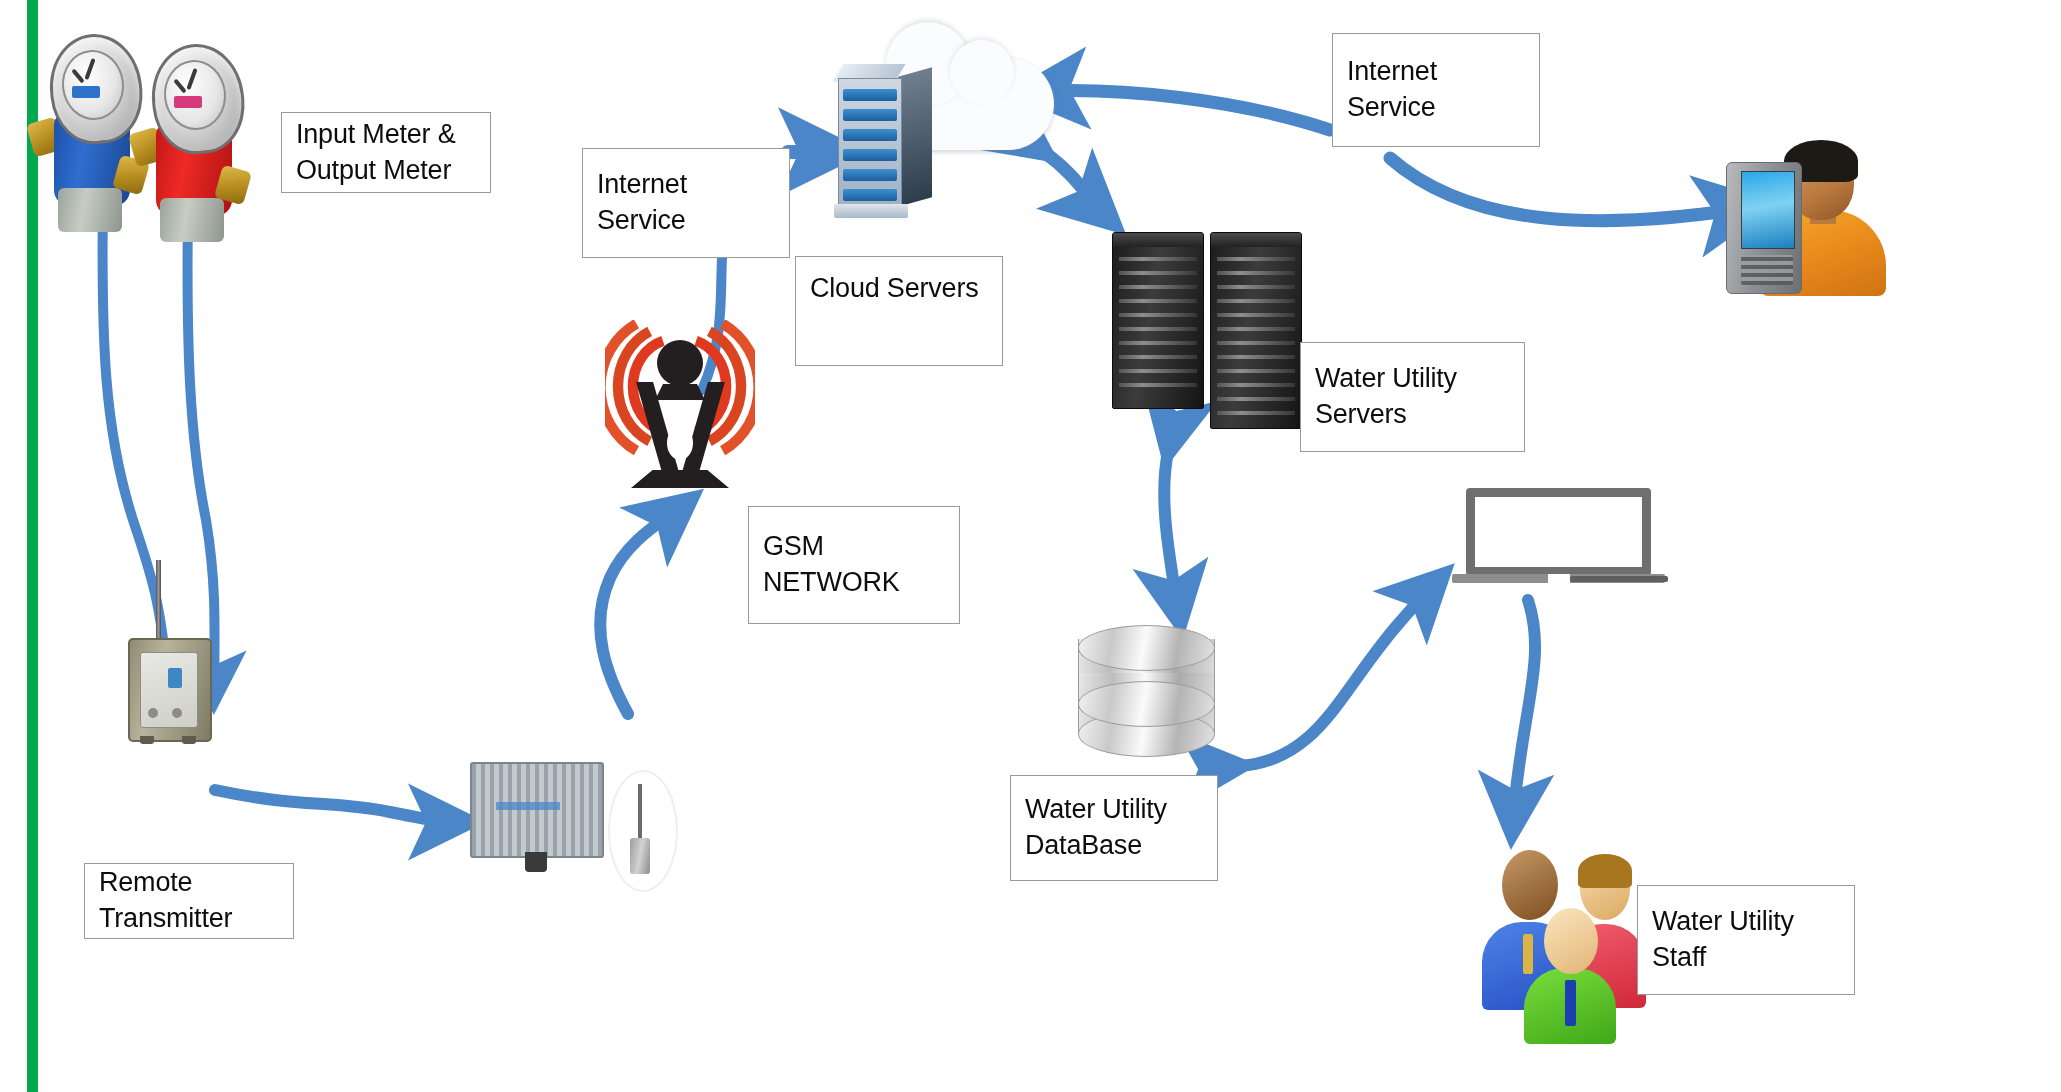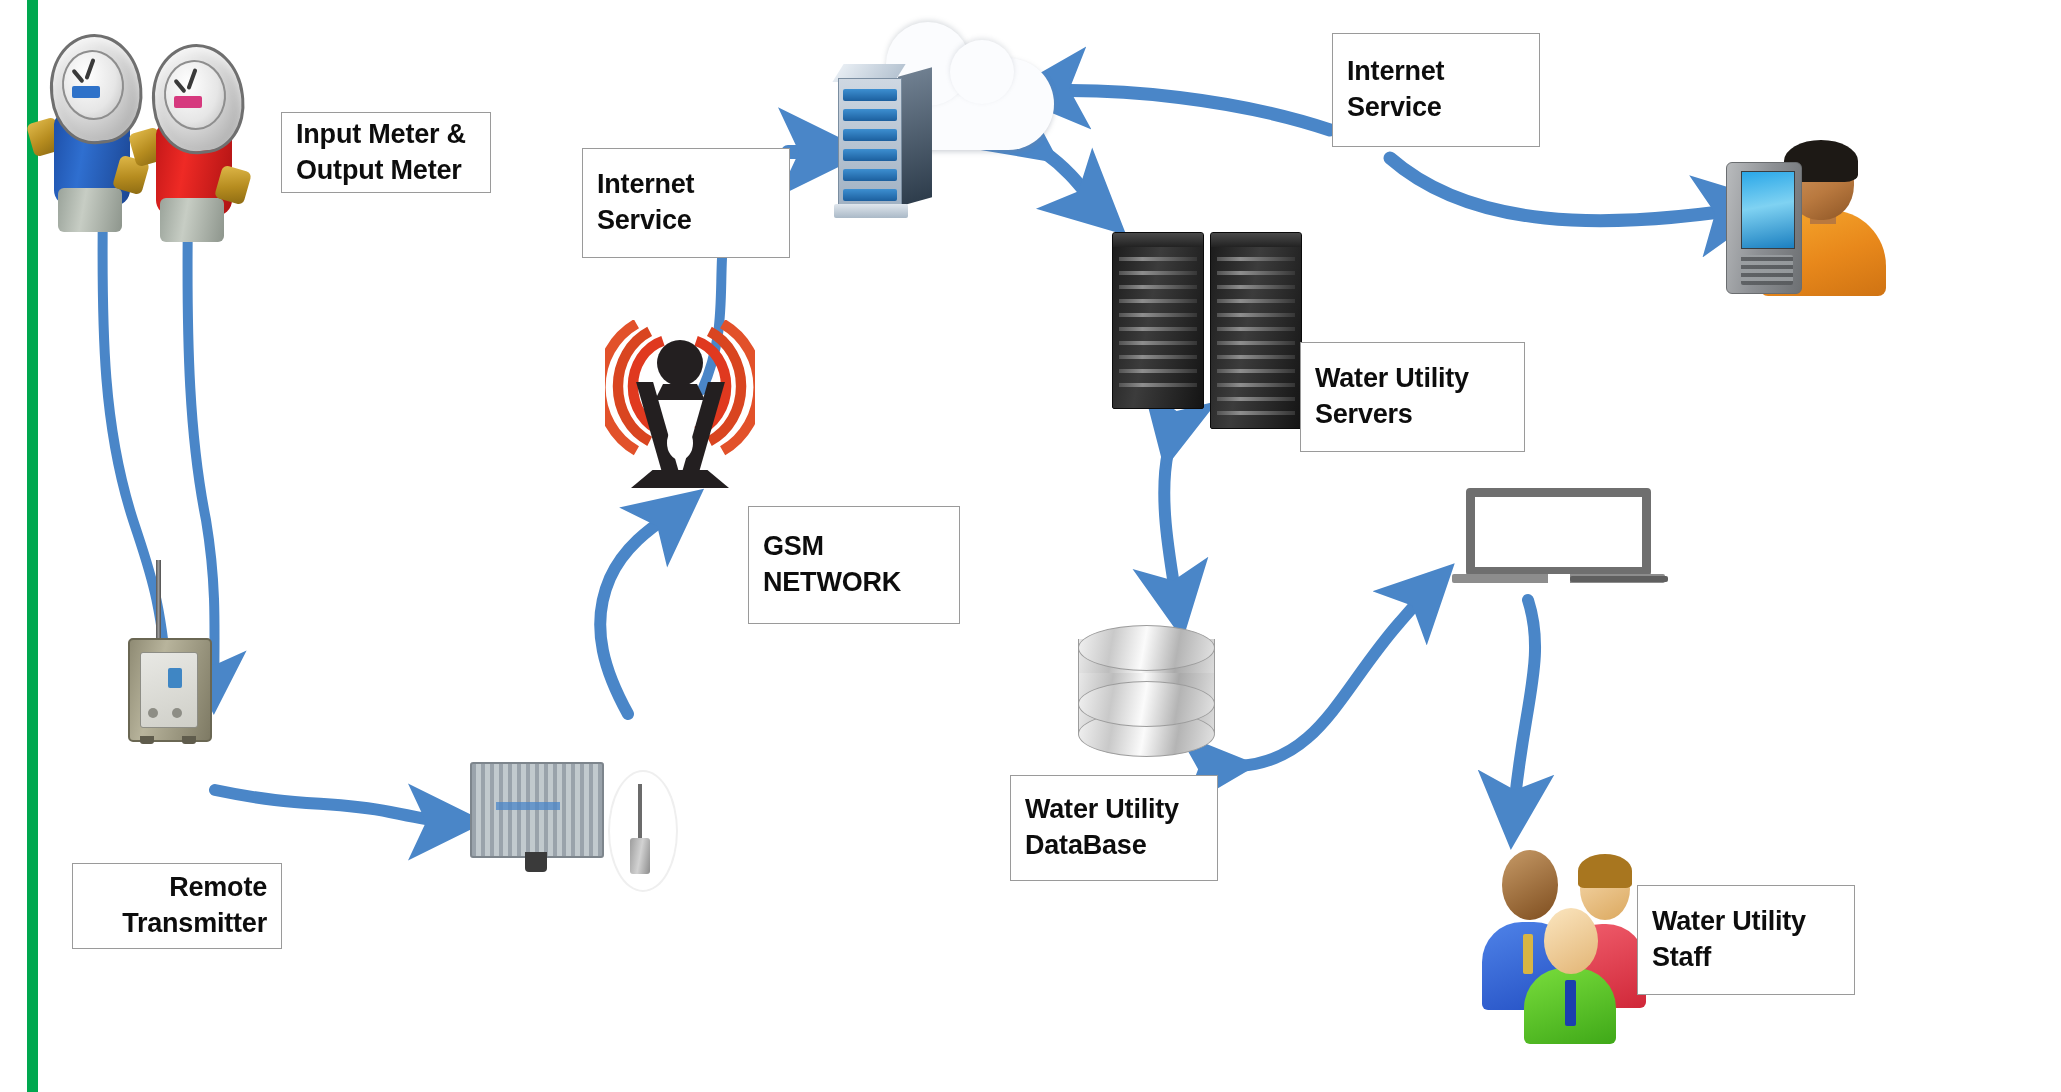--- a/index.html
+++ b/index.html
@@ -17,21 +17,21 @@
   }
   .labelbox{
     position:absolute;
     background:#ffffff;
     border:1px solid #9a9a9a;
     box-sizing:border-box;
     display:flex;
     flex-direction:column;
     justify-content:center;
     padding:6px 14px;
-    font-weight:bold;
+    font-weight:normal;
     font-size:27px;
     line-height:1.33;
     color:#0d0d0d;
     letter-spacing:-0.2px;
     z-index:30;
   }
   .labelbox span{display:block;white-space:nowrap;}
   svg.links{position:absolute;left:0;top:0;width:2061px;height:1092px;z-index:10;pointer-events:none;}
 
   
@@ -374,21 +374,21 @@
     <div class="ant"></div>
     <div class="case"></div>
     <div class="panel"></div>
     <div class="led"></div>
     <div class="btn1"></div>
     <div class="btn2"></div>
     <div class="footL"></div>
     <div class="footR"></div>
   </div>
 
-  <div class="labelbox" style="left:72px;top:863px;width:210px;height:86px;text-align:right;">
+  <div class="labelbox" style="left:84px;top:863px;width:210px;height:76px;">
     <span>Remote</span>
     <span>Transmitter</span>
   </div>
 
   <div id="base-station" style="left:470px;top:762px;width:210px;height:130px;">
     <div class="box"></div>
     <div class="stripe"></div>
     <div class="conn"></div>
     <div class="antglow"></div>
     <div class="antbody"></div>
@@ -433,20 +433,23 @@
       <div class="bay" style="top:10px;"></div>
       <div class="bay" style="top:30px;"></div>
       <div class="bay" style="top:50px;"></div>
       <div class="bay" style="top:70px;"></div>
       <div class="bay" style="top:90px;"></div>
       <div class="bay" style="top:110px;"></div>
     </div>
     <div class="rackfoot"></div>
   </div>
 
+  <div class="labelbox" style="left:795px;top:256px;width:208px;height:110px;justify-content:flex-start;padding-top:14px;">
+    <span>Cloud Servers</span>
+  </div>
 
   <div class="labelbox" style="left:1332px;top:33px;width:208px;height:114px;">
     <span>Internet</span>
     <span>Service</span>
   </div>
 
   <div id="water-utility-servers" style="left:1112px;top:232px;width:190px;height:210px;">
     <div class="rack r1">
       <div class="cap"></div>
       <div class="slot" style="top:24px;"></div>

